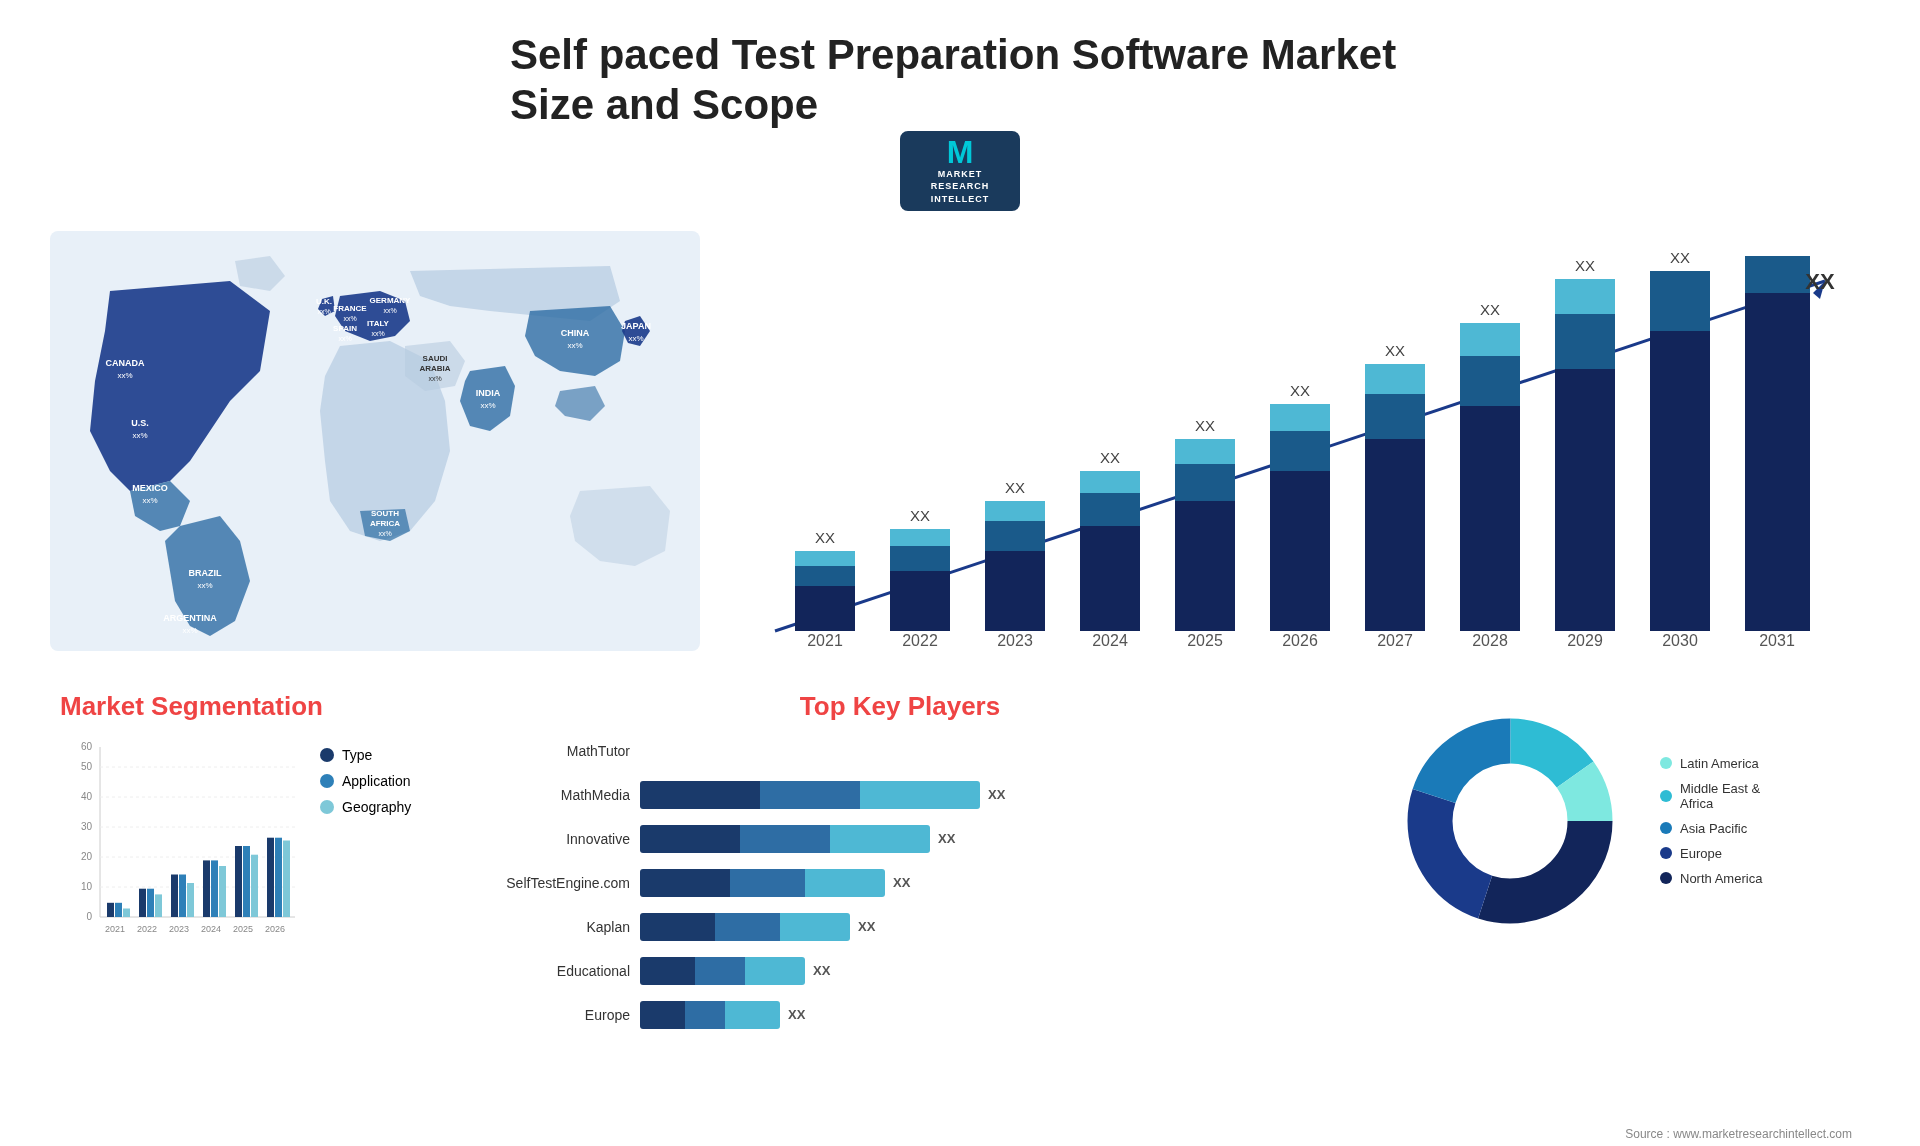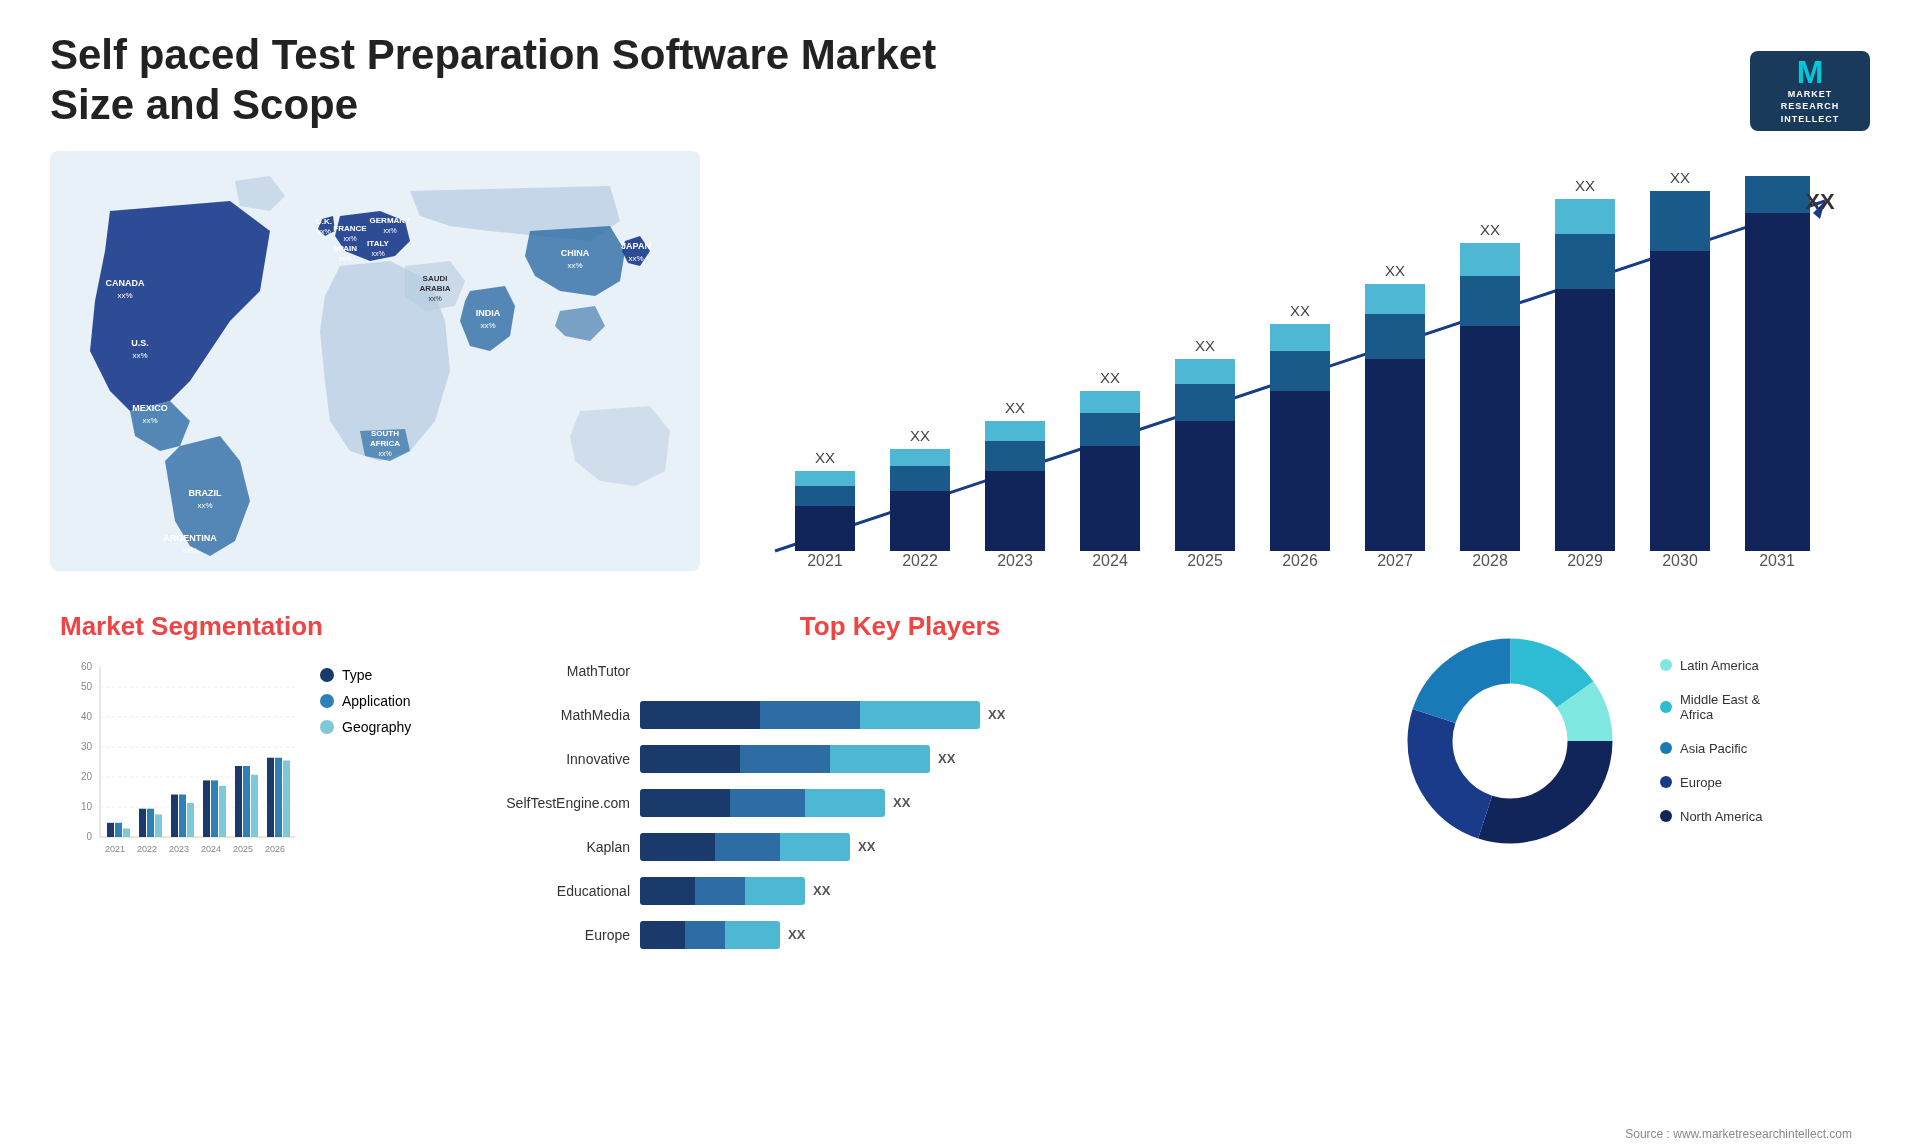--- a/index.html
+++ b/index.html
@@ -16,22 +16,23 @@
       width: 1920px;
       height: 1146px;
       padding: 30px 50px;
       position: relative;
     }
 
     
     .header {
       display: flex;
       justify-content: space-between;
-      align-items: flex-end;
+      align-items: center;
       margin-bottom: 20px;
+      flex-direction: column;
     }
 
     .main-title {
       font-size: 42px;
       font-weight: 600;
       color: #222;
       line-height: 1.2;
       max-width: 900px;
     }
 
@@ -164,21 +165,21 @@
     .donut-container {
       position: relative;
       display: flex;
       align-items: center;
       gap: 20px;
     }
 
     .legend-container {
       display: flex;
       flex-direction: column;
-      gap: 19px;
+      gap: 10px;
       justify-content: flex-end;
     }
 
     .legend-item {
       display: flex;
       align-items: center;
       gap: 8px;
       font-size: 13px;
       color: #333;
     }

